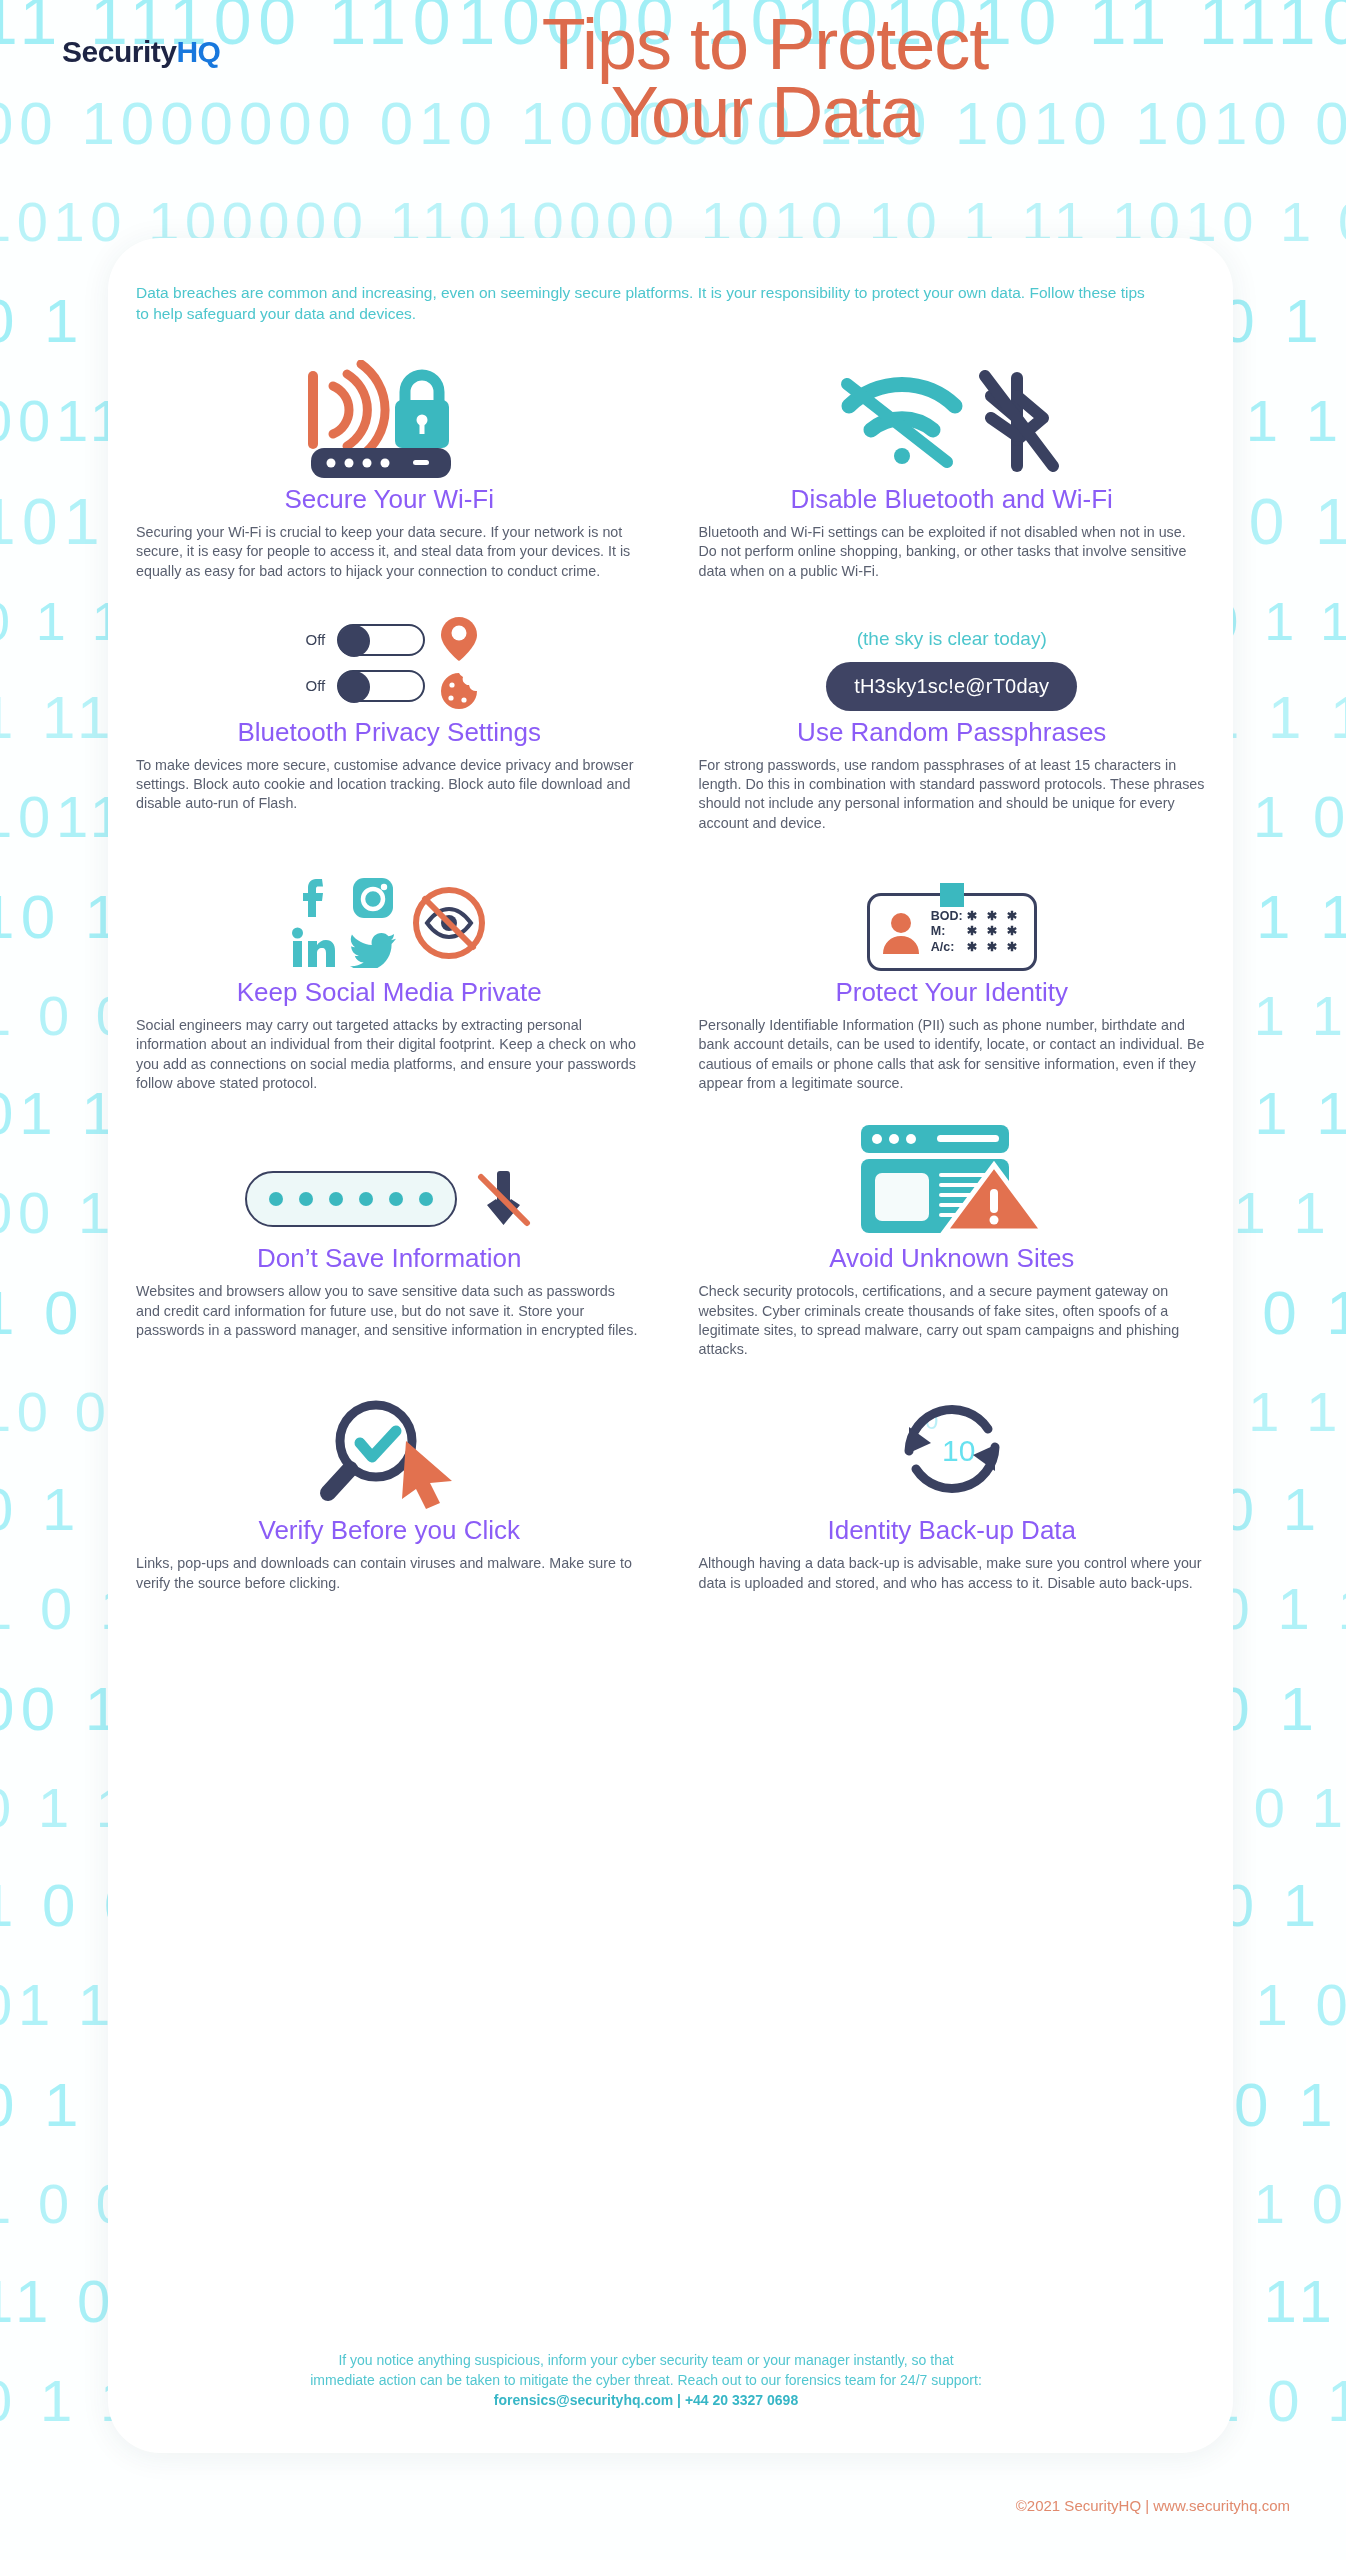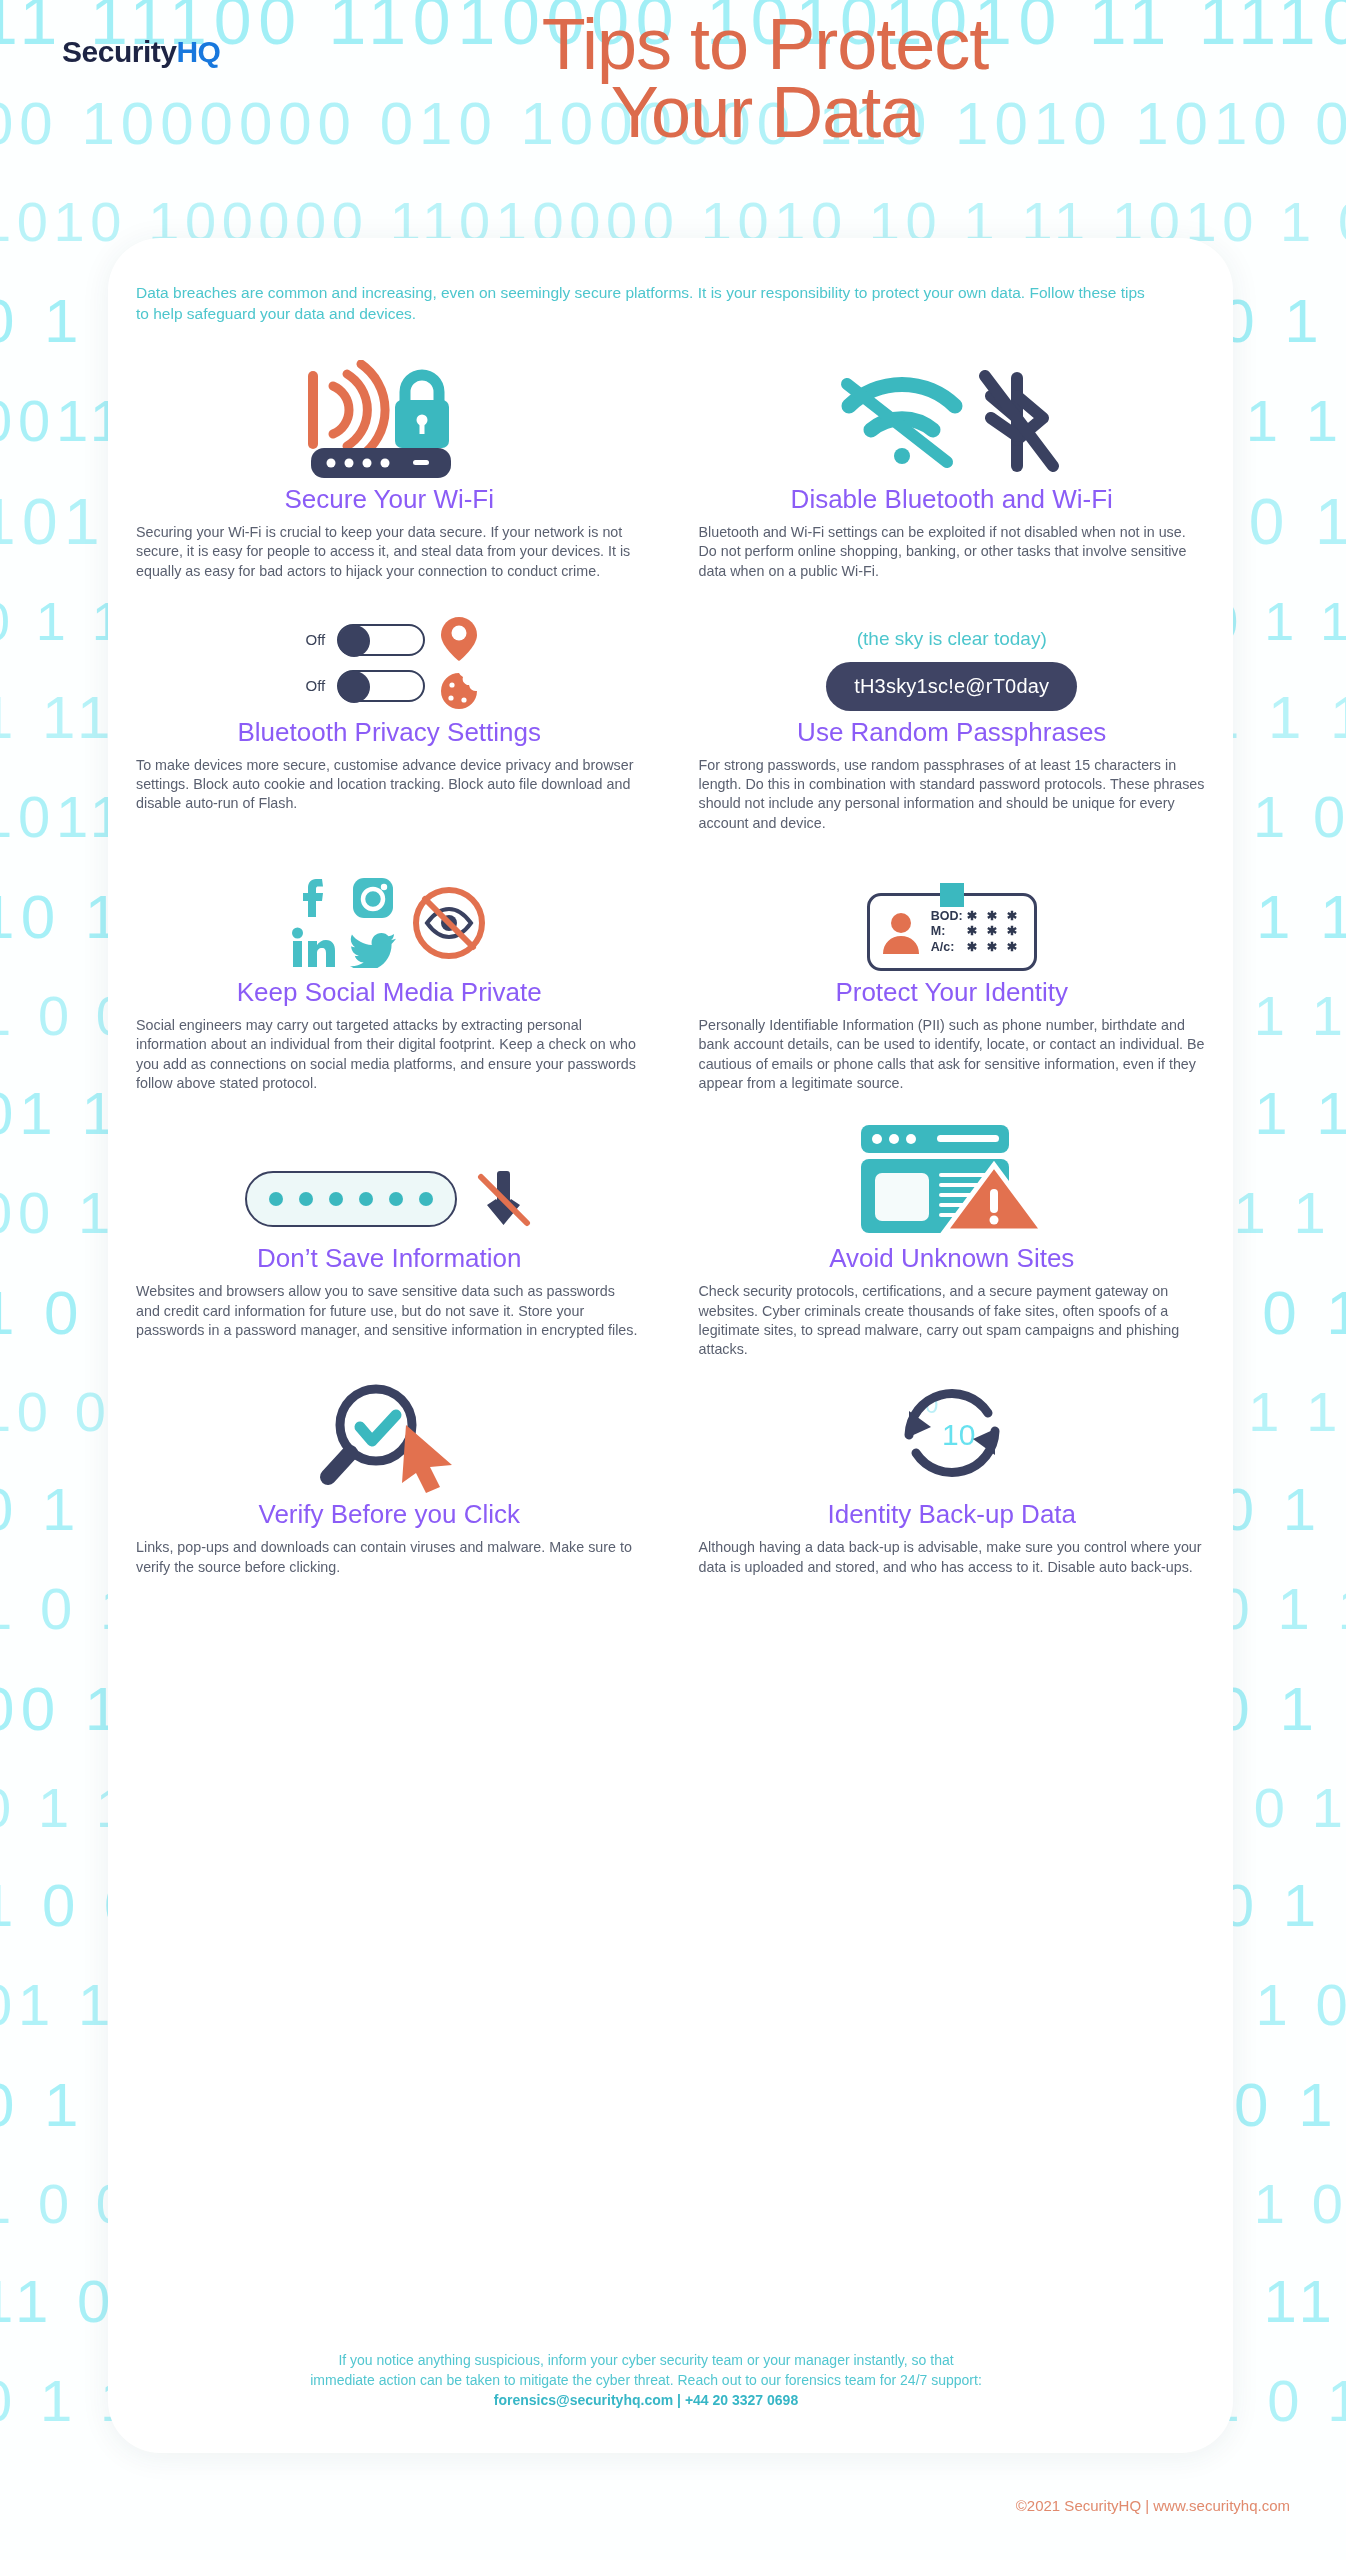--- a/index.html
+++ b/index.html
@@ -122,21 +122,21 @@
 
   
   .r1 .icon-area { height: 120px; }
   .r2 .icon-area { height: 112px; }
   .r3 .icon-area { height: 112px; }
   .r4 .icon-area { height: 118px; }
   .r5 .icon-area { height: 122px; }
   .row.r1 { margin-bottom: 18px; }
   .row.r2 { margin-bottom: 26px; }
   .row.r3 { margin-bottom: 26px; }
-  .row.r4 { margin-bottom: 12px; }
+  .row.r4 { margin-bottom: 28px; }
 
   
   .footer-note {
     position: absolute;
     left: 28px;
     bottom: 42px;
     width: 1020px;
     color: #52c6d0;
     font-size: 14px;
     line-height: 1.42;

